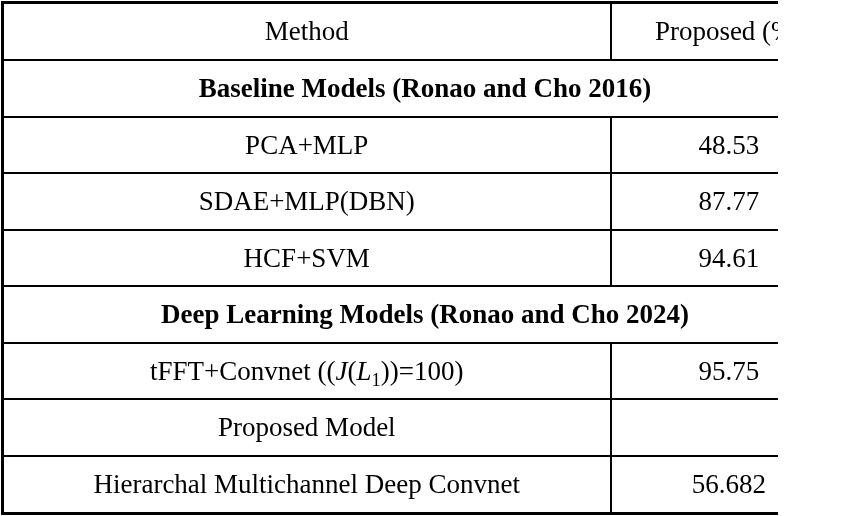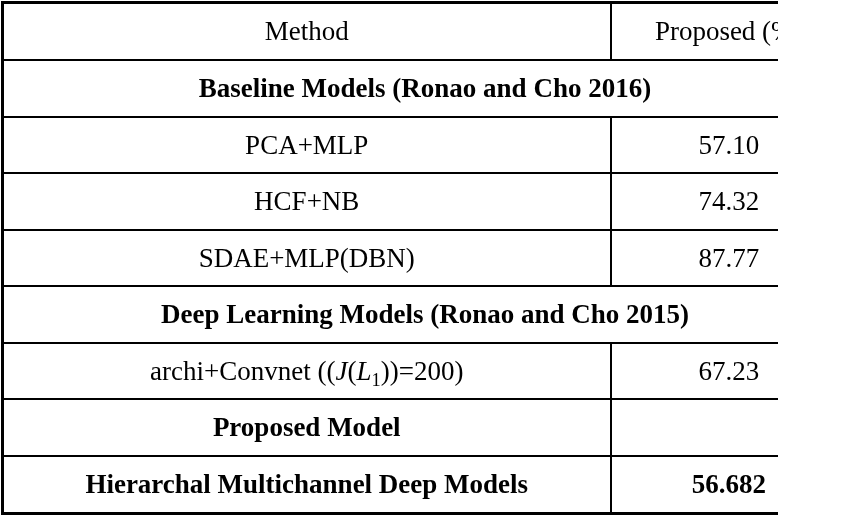--- a/index.html
+++ b/index.html
@@ -30,21 +30,21 @@
     vertical-align: middle;
     padding: 0 4px;
     overflow: hidden;
     white-space: nowrap;
   }
   table.results {
     border: 3px solid #000000;
   }
   td.thick-bottom { border-bottom-width: 3px; }
   td.thick-top    { border-top-width: 3px; margin-left: 43px; }
-  td.bold         { font-weight: bold; }
+  td.bold         { font-weight: normal; }
   .section-cell   { font-weight: bold; }
   .ital {
     font-style: italic;
     font-family: "Liberation Serif", "DejaVu Serif", serif;
   }
   .sub {
     vertical-align: sub;
     font-size: 68%;
     line-height: 0;
   }
@@ -61,40 +61,40 @@
     <tbody id="table-body">
         <tr>
           <td class="thick-bottom">Method</td>
           <td class="thick-bottom">Proposed (%)</td>
         </tr>
         <tr>
           <td colspan="2" class="section-cell thick-top thick-bottom">Baseline Models (Ronao and Cho 2016)</td>
         </tr>
         <tr>
           <td>PCA+MLP</td>
-          <td>57.10</td>
-        </tr>
-        <tr>
-          <td>HCF+NB</td>
-          <td>74.32</td>
+          <td>48.53</td>
         </tr>
         <tr>
           <td>SDAE+MLP(DBN)</td>
           <td>87.77</td>
         </tr>
         <tr>
-          <td colspan="2" class="section-cell thick-top thick-bottom">Deep Learning Models (Ronao and Cho 2015)</td>
+          <td>HCF+SVM</td>
+          <td>94.61</td>
         </tr>
         <tr>
-          <td><span>archi+Convnet ((</span><span class="ital">J</span><span>(</span><span class="ital">L</span><span class="sub">1</span><span>))=200)</span></td>
-          <td>67.23</td>
+          <td colspan="2" class="section-cell thick-top thick-bottom">Deep Learning Models (Ronao and Cho 2024)</td>
+        </tr>
+        <tr>
+          <td><span>tFFT+Convnet ((</span><span class="ital">J</span><span>(</span><span class="ital">L</span><span class="sub">1</span><span>))=100)</span></td>
+          <td>95.75</td>
         </tr>
         <tr>
           <td class="bold">Proposed Model</td>
           <td class="bold"></td>
         </tr>
         <tr>
-          <td class="bold">Hierarchal Multichannel Deep Models</td>
+          <td class="bold">Hierarchal Multichannel Deep Convnet</td>
           <td class="bold">56.682</td>
         </tr>
       </tbody>
   </table>
 </div>
 
 </body></html>

